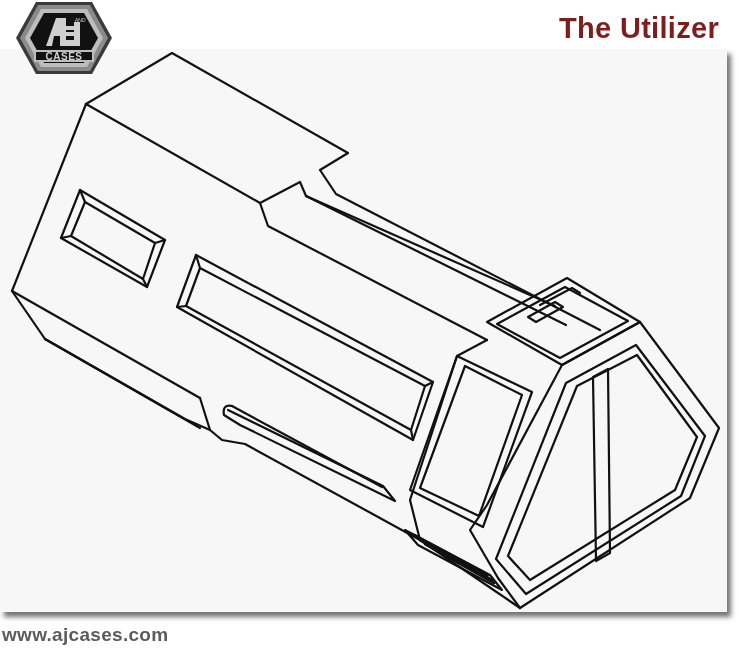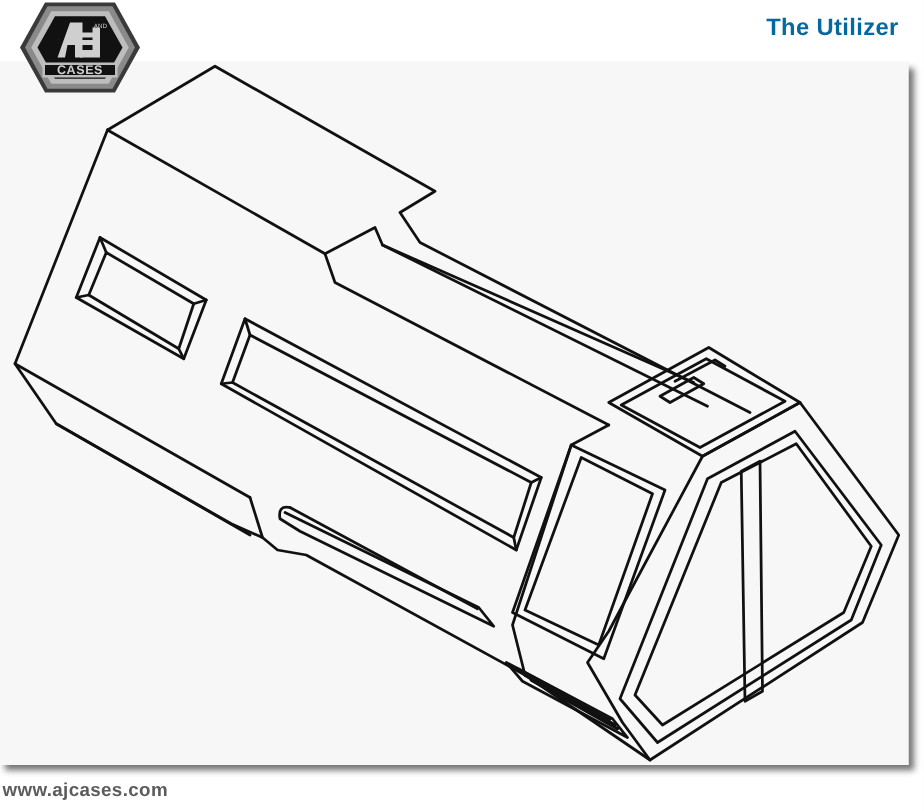--- a/index.html
+++ b/index.html
@@ -8,26 +8,26 @@
     font-family: "Liberation Sans", sans-serif;
   }
   .panel {
     position: absolute; left: 0; top: 49px; width: 727px; height: 563px;
     background: #f7f7f7;
     box-shadow: 4px 5px 5px rgba(0,0,0,0.55);
   }
   .title {
     position: absolute; right: 20px; top: 12px;
     font-family: "Liberation Sans", sans-serif; font-weight: bold;
-    font-size: 19px; color: #0369a1; letter-spacing: 0.3px;
+    font-size: 29px; color: #7f1d1d; letter-spacing: 0.3px;
   }
   .url {
     position: absolute; left: 2px; top: 624px;
     font-family: "Liberation Sans", sans-serif; font-weight: bold;
-    font-size: 15px; color: #5c5c5c; letter-spacing: 0.3px;
+    font-size: 19px; color: #5c5c5c; letter-spacing: 0.3px;
   }
   .logo { position: absolute; left: 14px; top: 0; width: 100px; height: 76px; }
   .drawing { position: absolute; left: 0; top: 0; width: 739px; height: 649px; }
 </style>
 </head>
 <body>
 
 <div class="panel"></div>
 
 <svg class="drawing" viewBox="0 0 739 649" fill="none" stroke="#111" stroke-width="2.2" stroke-linejoin="round" stroke-linecap="round">

